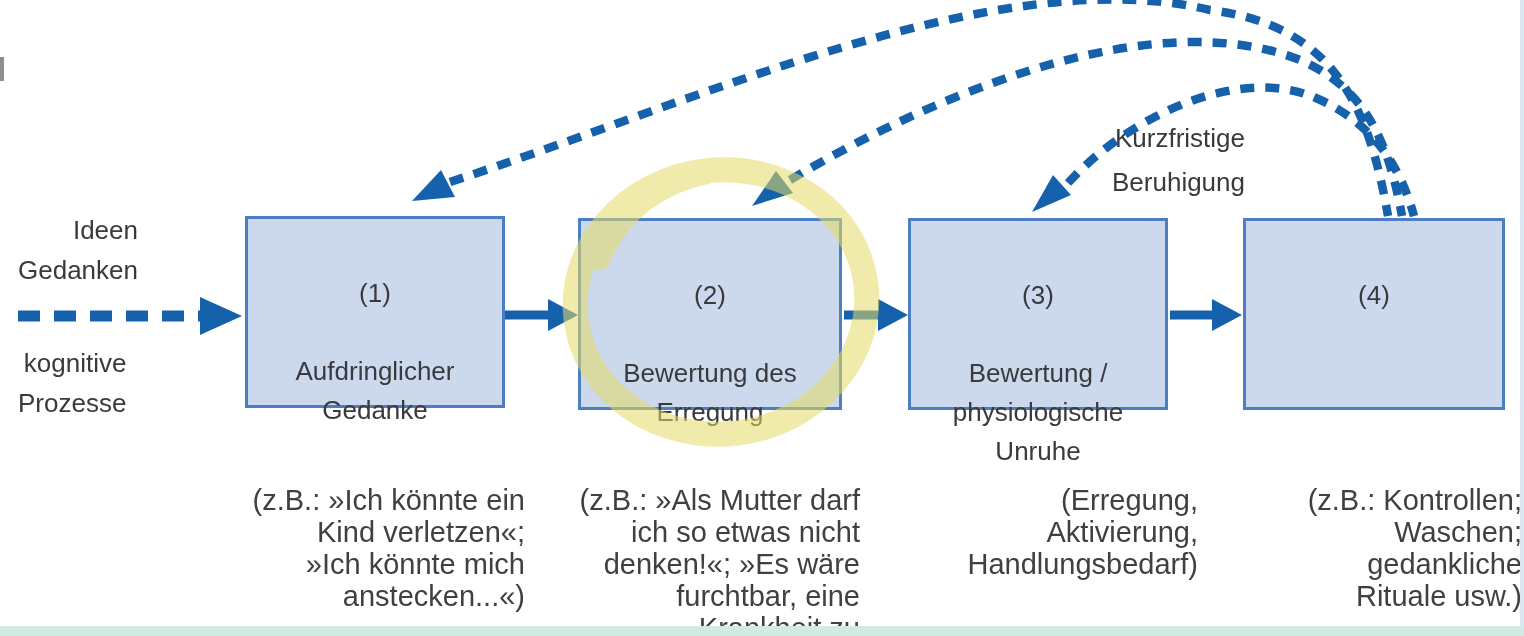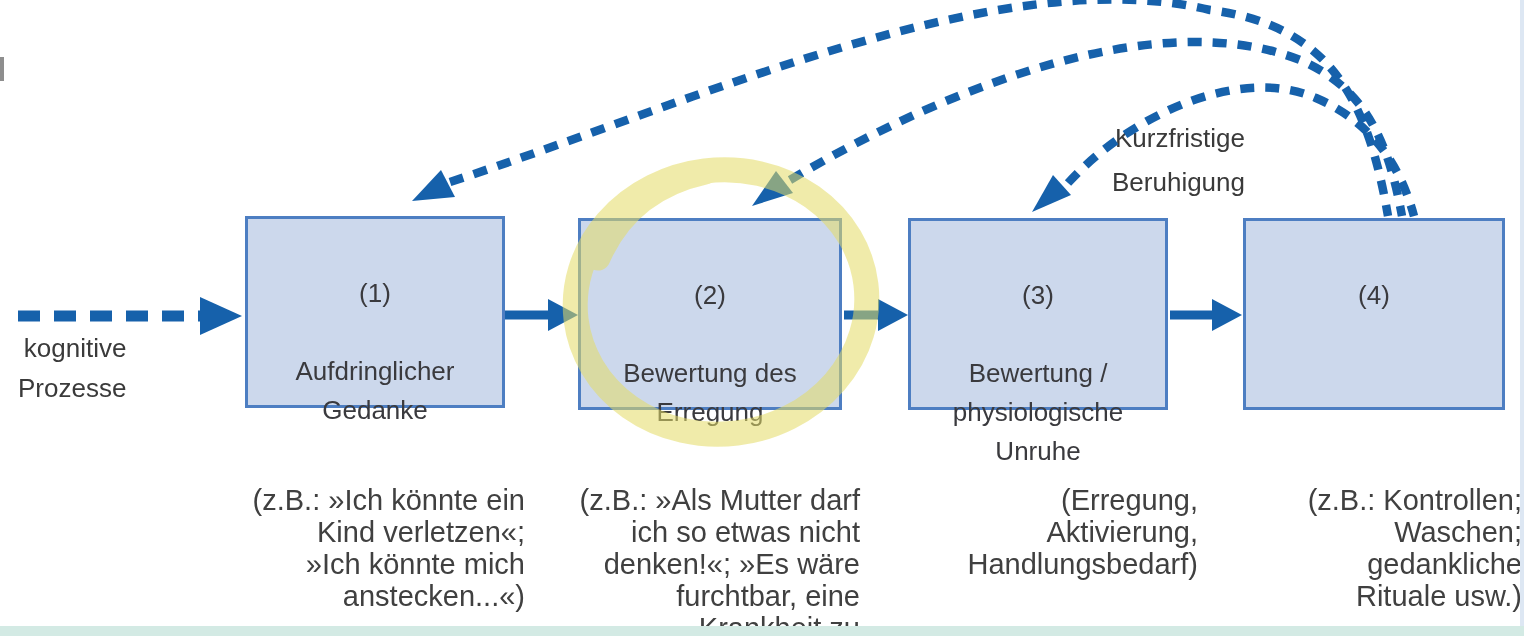--- a/index.html
+++ b/index.html
@@ -30,21 +30,23 @@
   .feedback-label{
     color:#3a3a3a;font-size:26px;line-height:44px;white-space:pre-line;z-index:1;
   }
   svg.overlay{position:absolute;left:0;top:0;z-index:5;pointer-events:none;}
 </style>
 </head>
 <body>
 
 <div class="stage">
 
-  <div class="abs side-label" style="top:328px;">kognitive
+  <div class="abs side-label" style="top:210px;">Ideen
+Gedanken</div>
+  <div class="abs side-label" style="top:343px;">kognitive
 Prozesse</div>
 
   <div class="abs feedback-label" style="left:1112px;top:116px;">Kurzfristige
 Beruhigung</div>
 
   <div class="abs flow-box" style="left:245px;top:216px;">
     <div>(1)</div>
     <div class="pre">Aufdringlicher
 Gedanke</div>
   </div>

